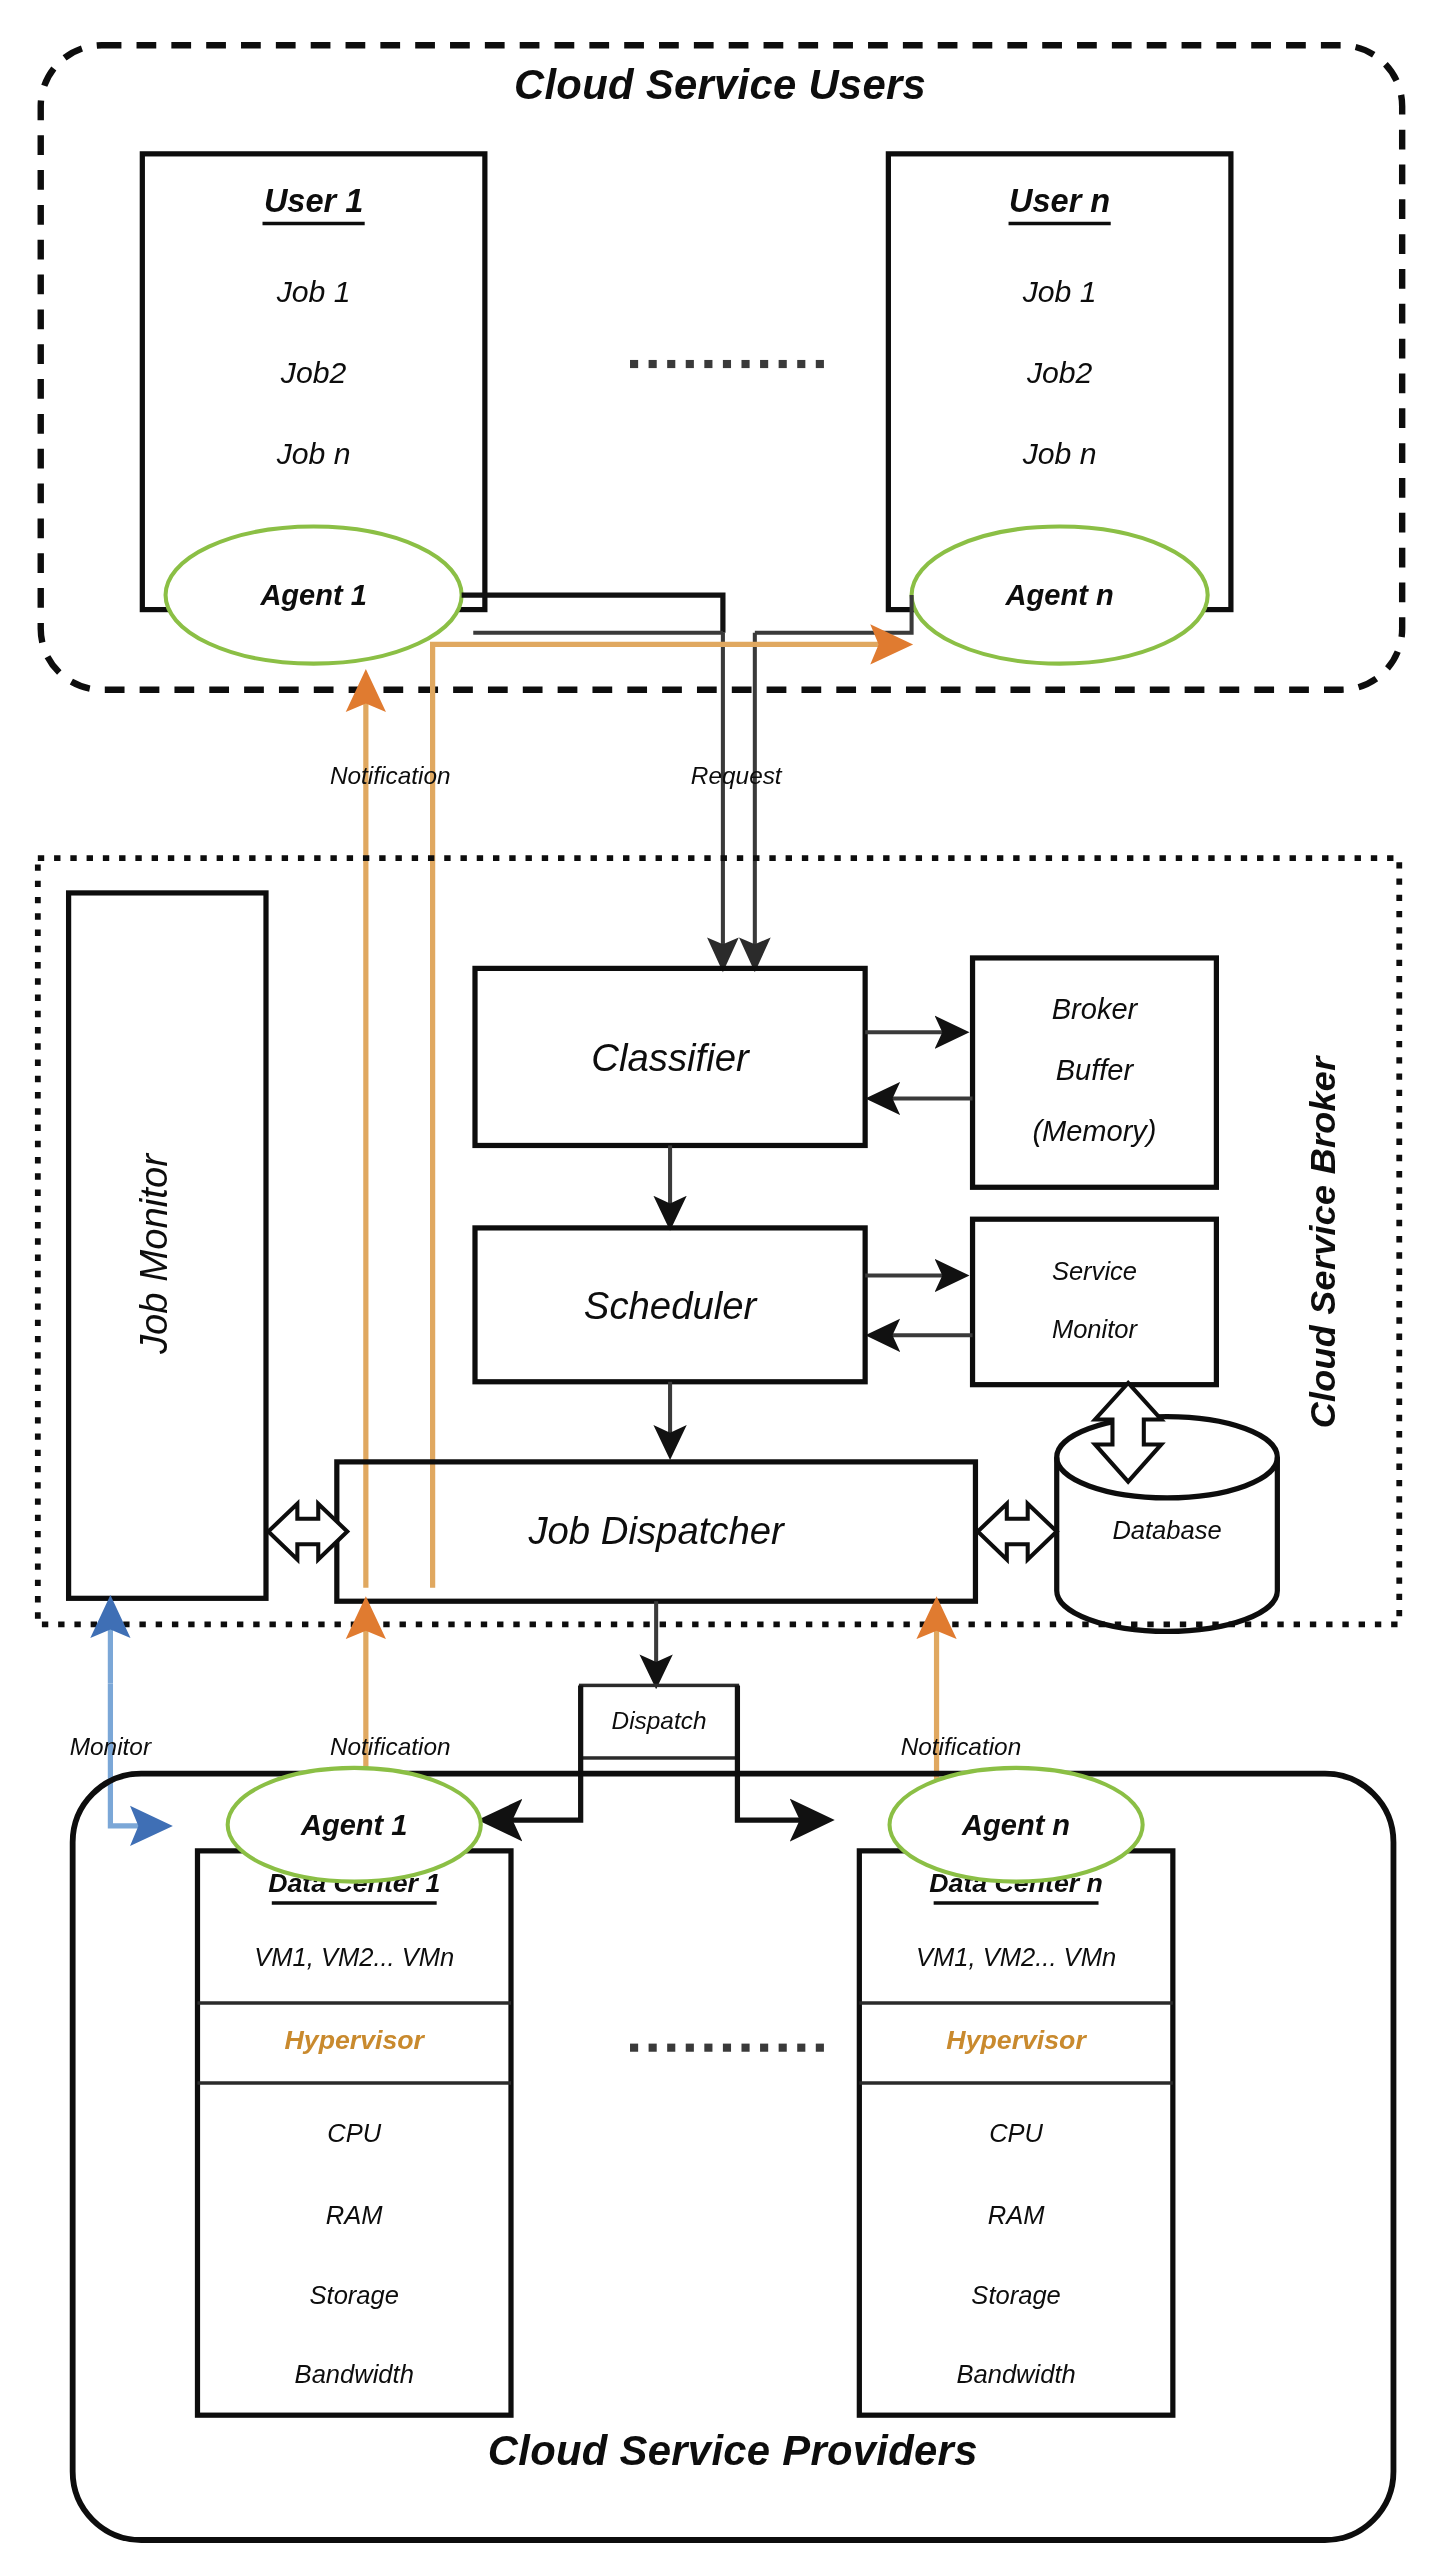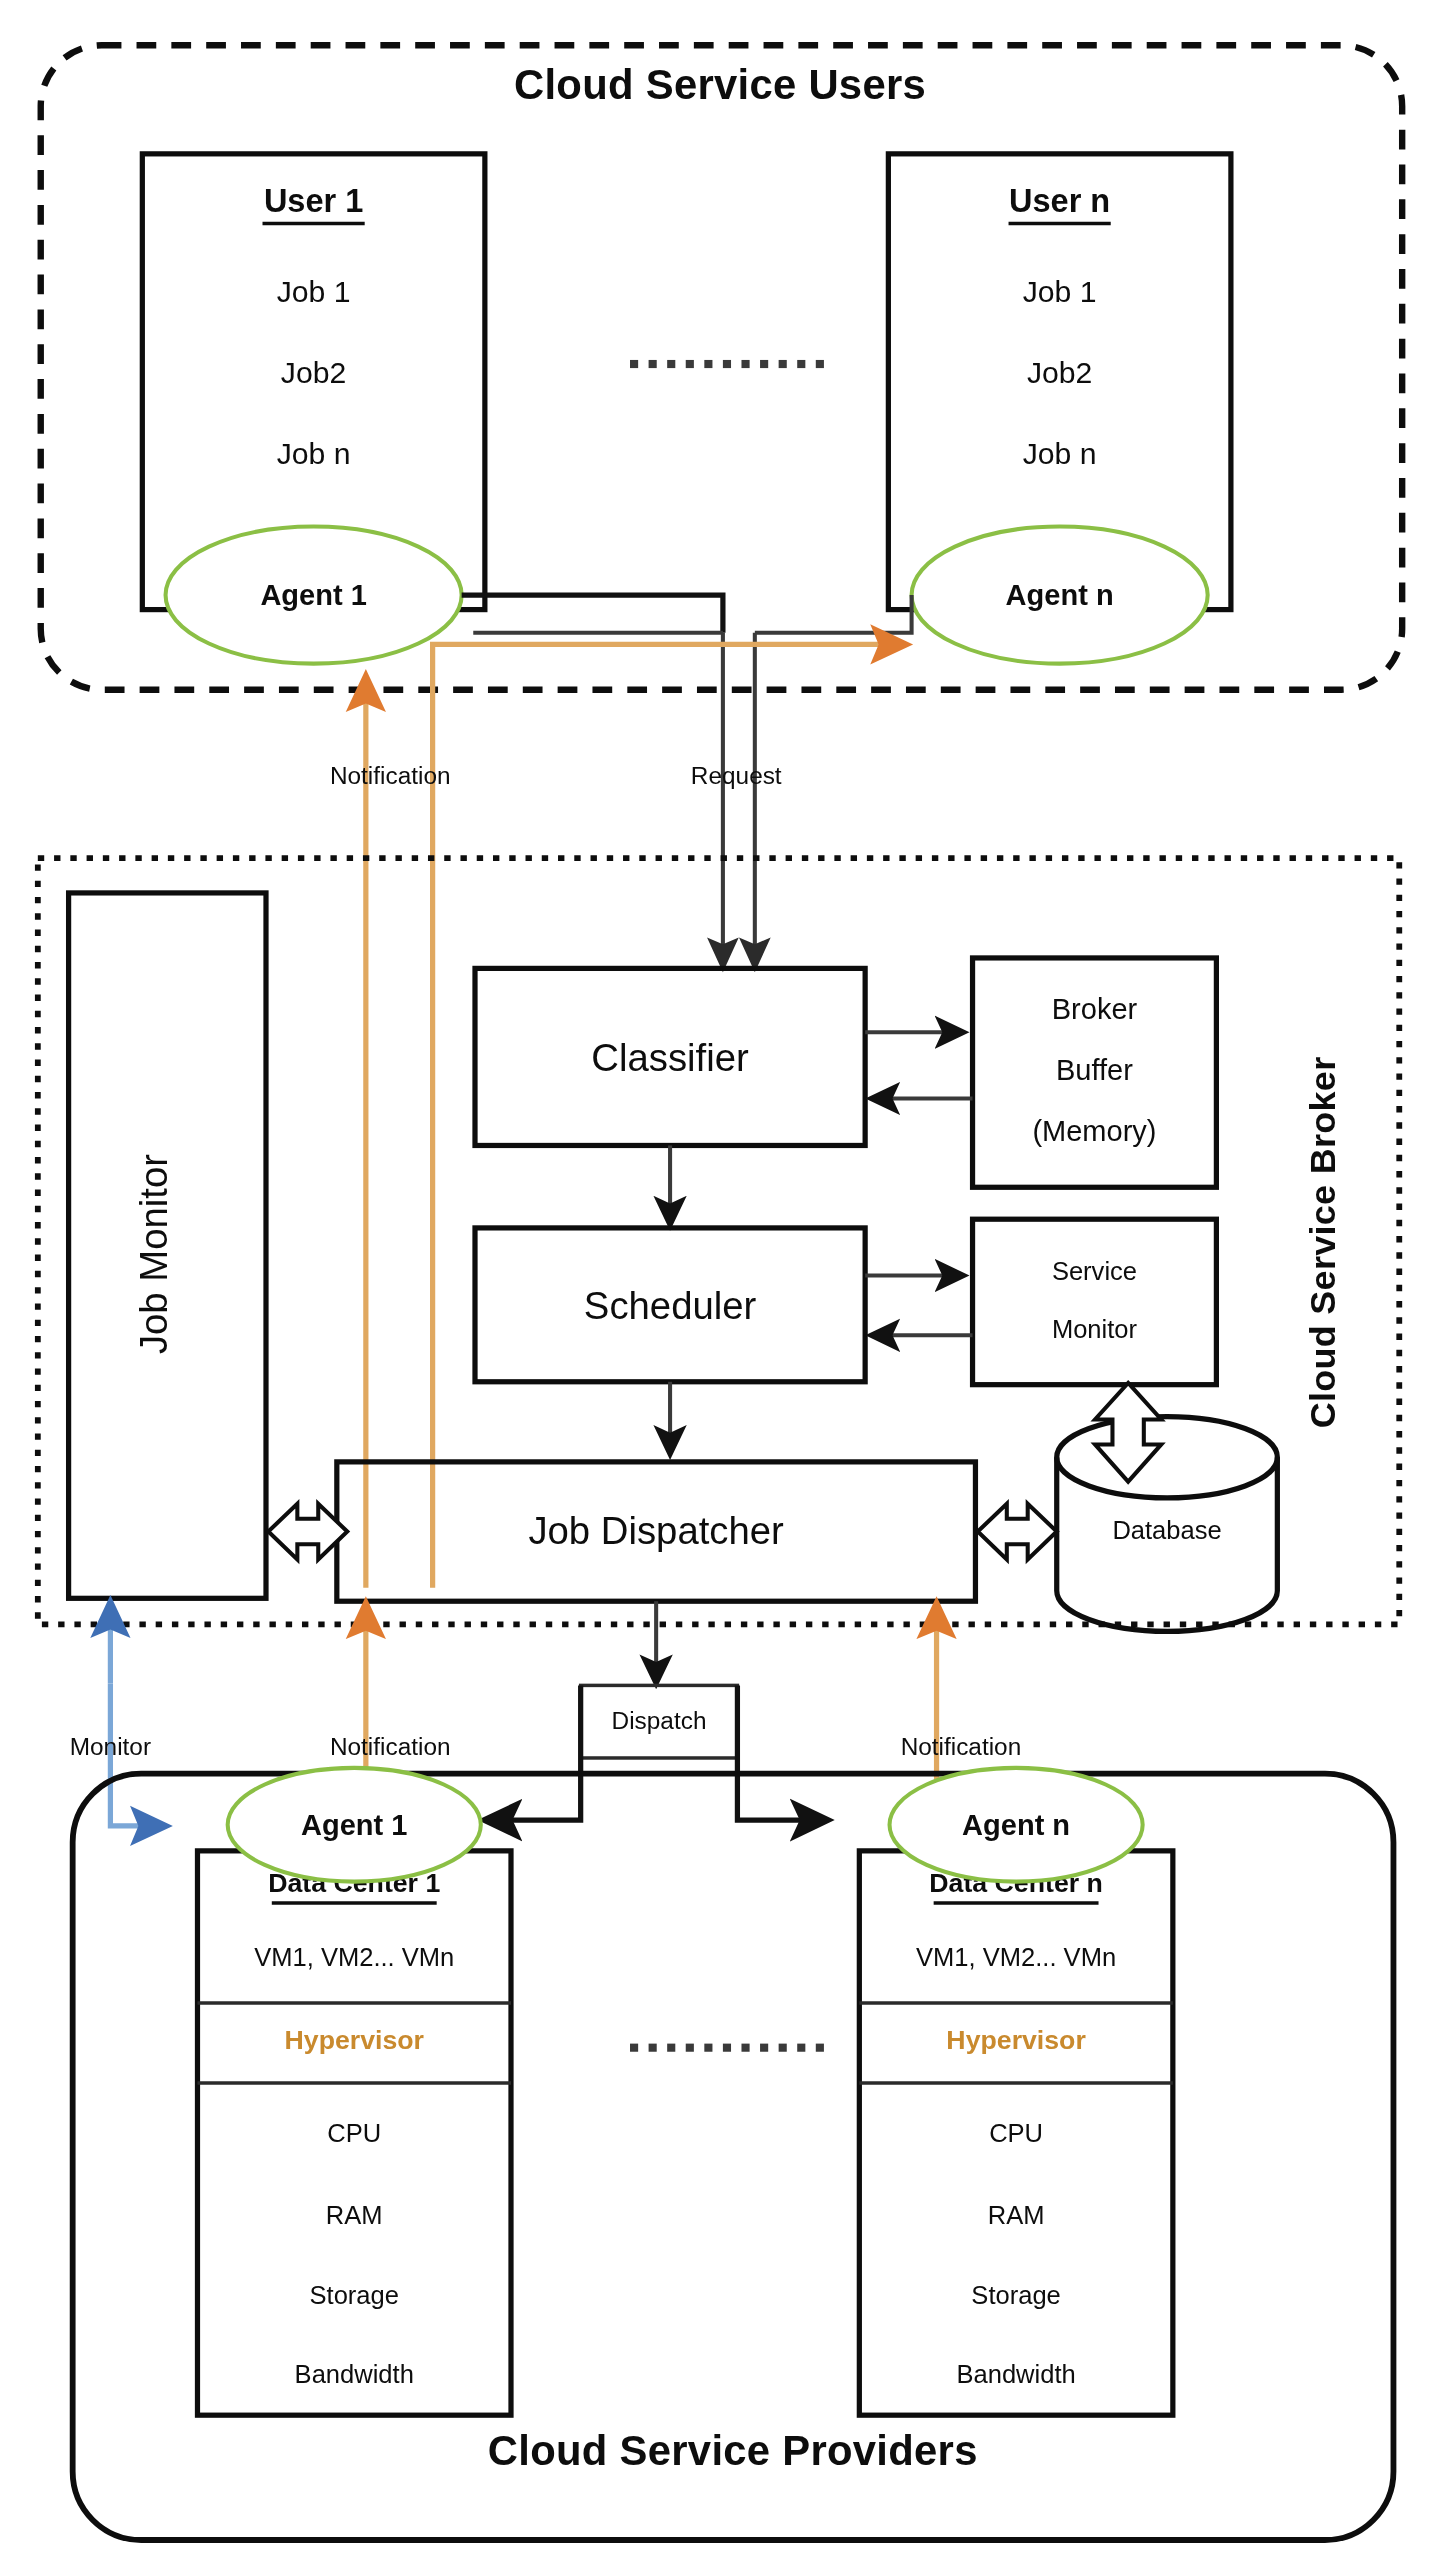--- a/index.html
+++ b/index.html
@@ -9,20 +9,21 @@
   }
   body {
     font-family: "Liberation Sans", sans-serif;
   }
   #stage {
     position: relative;
     width: 1440px;
     height: 2576px;
     background: #ffffff;
     overflow: hidden;
+    font-style: italic;
   }
   svg#diagram {
     position: absolute;
     left: 0;
     top: 0;
     width: 1440px;
     height: 2576px;
     display: block;
   }
   .txt {

